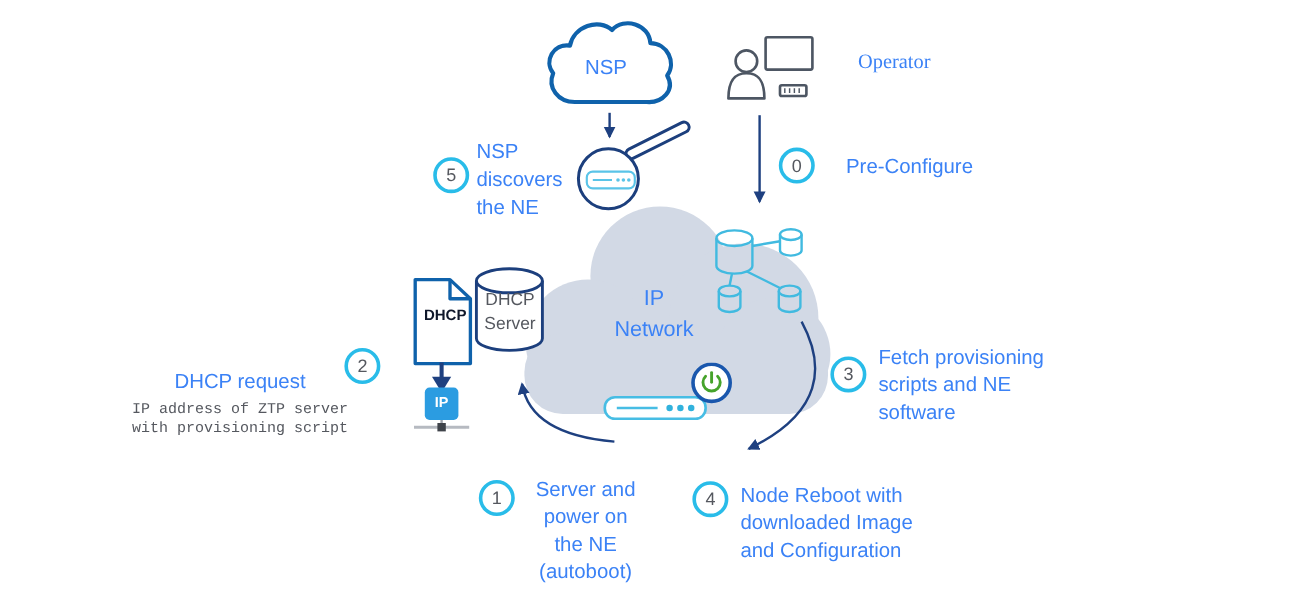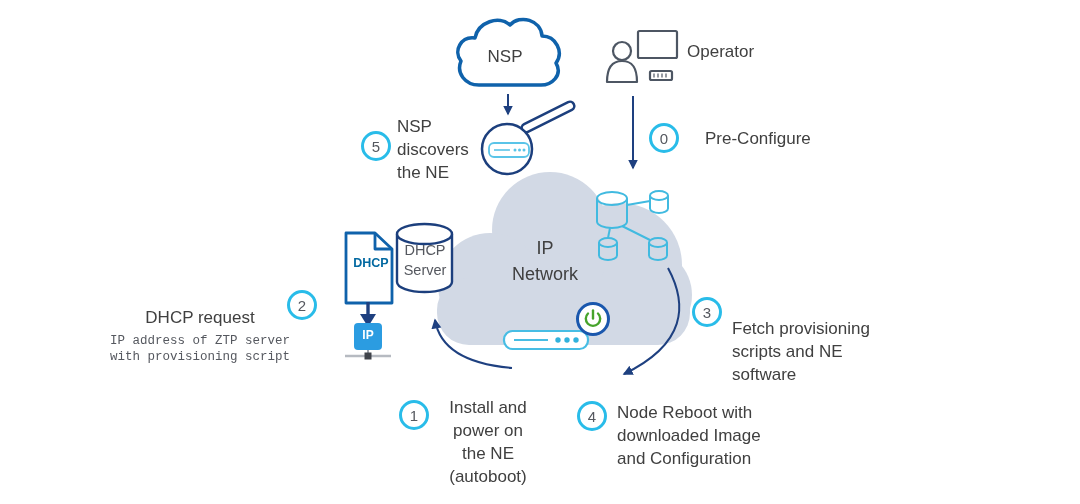--- a/index.html
+++ b/index.html
@@ -1,21 +1,21 @@
 <!DOCTYPE html>
 <html><head>
 <meta charset="utf-8">
 <style>
   html,body{margin:0;padding:0;background:#fff;}
   #canvas{
     position:relative;width:1080px;height:504px;background:#ffffff;overflow:hidden;
     font-family:"Liberation Sans",sans-serif;color:#55585f;
   }
   .abs{position:absolute;}
-  .t{font-size:17px;line-height:23px;color:#404040;}
+  .t{font-size:17px;line-height:23px;color:#3b82f6;}
   .pre{white-space:pre-line;}
   .ctr{text-align:center;}
   .step-circle{
     position:absolute;width:30px;height:30px;border-radius:50%;
     border:3px solid #29bce9;background:#fff;box-sizing:border-box;
     display:flex;align-items:center;justify-content:center;
     font-size:15px;color:#55585f;
   }
   .sub{font-size:12.5px;line-height:15.5px;color:#55585f;font-family:Liberation Mono, monospace;}
   svg{display:block;}
@@ -49,21 +49,21 @@
       <circle cx="17" cy="29" r="9"></circle>
       <rect x="45" y="49" width="22" height="9" rx="1.5"></rect>
     </g>
     <g stroke="#4d5663" stroke-width="1.2">
       <line x1="49" y1="51.5" x2="49" y2="55.5"></line>
       <line x1="53" y1="51.5" x2="53" y2="55.5"></line>
       <line x1="57" y1="51.5" x2="57" y2="55.5"></line>
       <line x1="61" y1="51.5" x2="61" y2="55.5"></line>
     </g>
   </svg>
-  <div class="abs t" style="left:687px;top:40px;">Operator</div>
+  <div class="abs t" style="left:715px;top:40px;font-family:Liberation Serif, serif;">Operator</div>
 
   <svg class="abs" style="left:478px;top:98px;" width="105" height="90" viewBox="0 0 105 90">
     <line x1="48" y1="30" x2="92" y2="8" stroke="#1c3f7d" stroke-width="11" stroke-linecap="round"></line>
     <line x1="48" y1="30" x2="92" y2="8" stroke="#ffffff" stroke-width="6" stroke-linecap="round"></line>
     <circle cx="29" cy="51" r="25" fill="#ffffff" stroke="#1c3f7d" stroke-width="2.5"></circle>
     <rect x="11" y="45" width="40" height="14" rx="5" fill="none" stroke="#5ac4e8" stroke-width="1.8"></rect>
     <line x1="16" y1="52" x2="32" y2="52" stroke="#5ac4e8" stroke-width="1.6"></line>
     <circle cx="37" cy="52" r="1.5" fill="#5ac4e8"></circle>
     <circle cx="41.5" cy="52" r="1.5" fill="#5ac4e8"></circle>
     <circle cx="46" cy="52" r="1.5" fill="#5ac4e8"></circle>
@@ -88,21 +88,21 @@
   <svg class="abs" style="left:395px;top:222px;" width="60" height="74" viewBox="0 0 60 74">
     <path d="M2,12 L2,60 A27.5,10 0 0 0 57,60 L57,12" fill="#ffffff" stroke="#1c3f7d" stroke-width="2.4"></path>
     <ellipse cx="29.5" cy="12" rx="27.5" ry="10" fill="#ffffff" stroke="#1c3f7d" stroke-width="2.4"></ellipse>
   </svg>
   <div class="abs ctr" style="left:398px;top:240px;width:54px;font-size:14.5px;line-height:20px;color:#55585f;">DHCP Server</div>
 
   <svg class="abs" style="left:343px;top:230px;" width="52" height="76" viewBox="0 0 52 76">
     <path d="M3,3 L32,3 L49,19 L49,73 L3,73 Z" fill="#ffffff" stroke="#0f62ab" stroke-width="2.8" stroke-linejoin="round"></path>
     <path d="M32,3 L32,19 L49,19" fill="none" stroke="#0f62ab" stroke-width="2.8" stroke-linejoin="round"></path>
   </svg>
-  <div class="abs ctr" style="left:344px;top:256px;width:54px;font-size:12.5px;font-weight:bold;color:#0369a1;">DHCP</div>
+  <div class="abs ctr" style="left:344px;top:256px;width:54px;font-size:12.5px;font-weight:bold;color:#0f172a;">DHCP</div>
 
   <svg class="abs" style="left:355px;top:300px;" width="26" height="30" viewBox="0 0 26 30">
     <line x1="13" y1="2" x2="13" y2="15" stroke="#1e4080" stroke-width="3.4"></line>
     <polygon points="5,14 21,14 13,27" fill="#1e4080"></polygon>
   </svg>
 
   <svg class="abs" style="left:342px;top:320px;" width="52" height="42" viewBox="0 0 52 42">
     <line x1="26" y1="30" x2="26" y2="34" stroke="#9ea3ab" stroke-width="2"></line>
     <line x1="3" y1="36" x2="49" y2="36" stroke="#b6bac1" stroke-width="2.5"></line>
     <rect x="22.5" y="32.5" width="7" height="7" fill="#3f434a"></rect>
@@ -154,28 +154,28 @@
   </div>
   <div class="abs ctr" style="left:105px;top:306px;width:190px;text-align:center;">
     <div class="t" style="margin-bottom:5px;">DHCP request</div>
     <div class="sub pre">IP address of ZTP server
 with provisioning script</div>
   </div>
 
   <div class="step-circle" style="left:692px;top:297px;">
     <span>3</span>
   </div>
-  <div class="abs t pre" style="left:732px;top:286px;margin-top:31px;">Fetch provisioning
+  <div class="abs t pre" style="left:732px;top:286px;">Fetch provisioning
 scripts and NE
 software</div>
 
   <div class="step-circle" style="left:399px;top:400px;">
     <span>1</span>
   </div>
-  <div class="abs t ctr pre" style="left:432px;top:396px;width:112px;">Install and
+  <div class="abs t ctr pre" style="left:432px;top:396px;width:112px;">Server and
 power on
 the NE
 (autoboot)</div>
 
   <div class="step-circle" style="left:577px;top:401px;">
     <span>4</span>
   </div>
   <div class="abs t pre" style="left:617px;top:401px;">Node Reboot with
 downloaded Image
 and Configuration</div>

